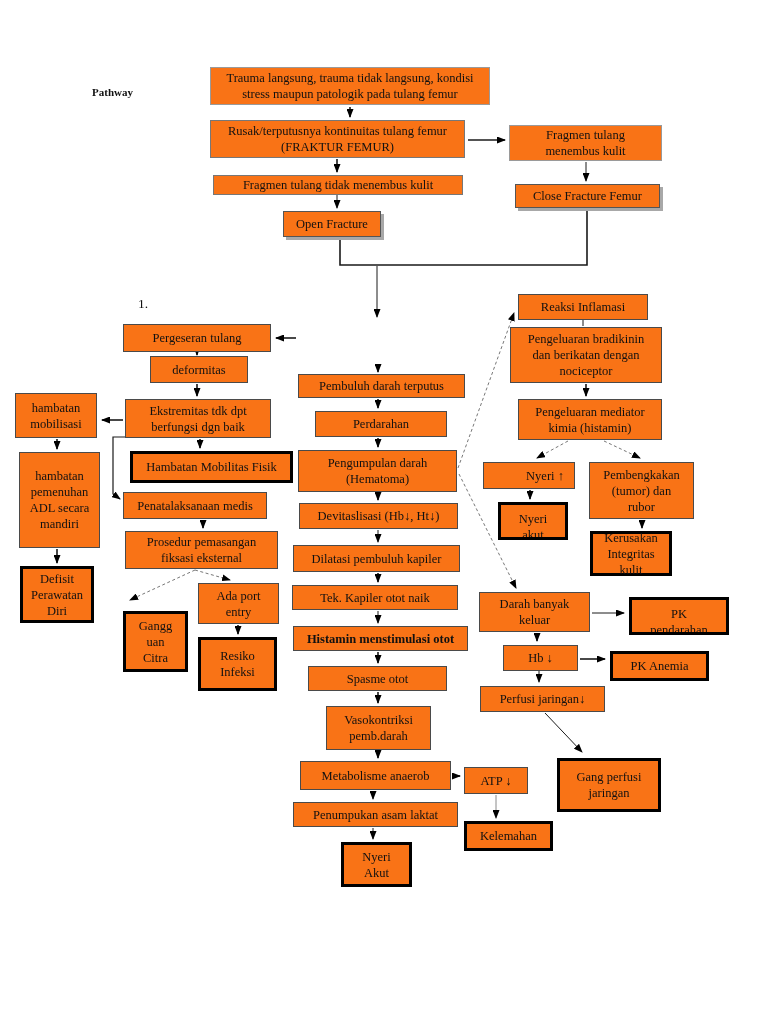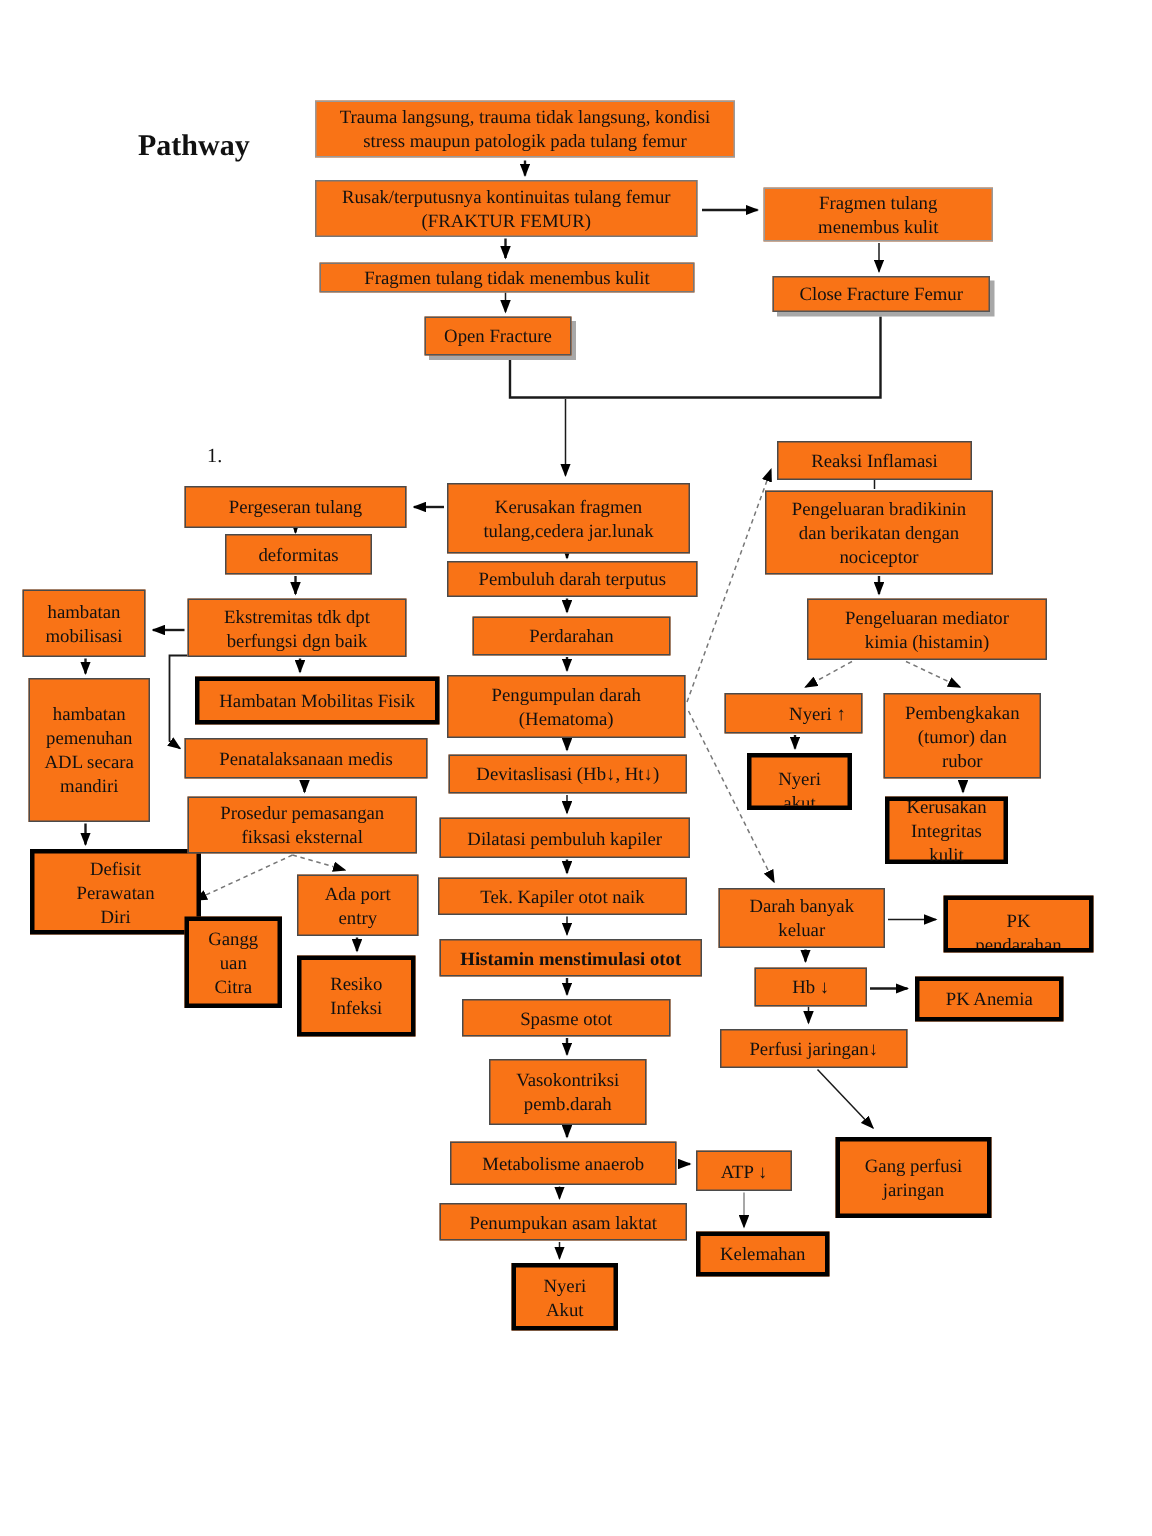--- a/index.html
+++ b/index.html
@@ -9,21 +9,21 @@
   .node{position:absolute;z-index:2;background:#f97316;border:1px solid #4a4a4a;
         display:flex;align-items:center;justify-content:center;text-align:center;
         white-space:pre-line;font-size:12.5px;line-height:1.28;padding:1px 3px;
         box-sizing:border-box;}
   .gray{border-color:#9a9a9a;}
   .mid{border-color:#777;}
   .thick{border:3.5px solid #000;}
   .shadow{border-color:#555;box-shadow:3px 3px 0 #a8a8a8;}
   .clip{overflow:hidden;align-items:flex-start;padding-top:6px;}
   .lbl{position:absolute;z-index:2;background:transparent;border:none;}
-  #pathway-title{left:92px;top:86px;font-weight:bold;font-size:20px;}
+  #pathway-title{left:92px;top:86px;font-weight:bold;font-size:11px;}
   #marker-one{left:138px;top:296px;font-size:13.5px;}
   .stack span{display:block;}
 </style>
 </head>
 <body>
 
 <div id="page">
 
   <svg id="wires" viewBox="0 0 768 1024" xmlns="http://www.w3.org/2000/svg">
     <defs>
@@ -93,37 +93,35 @@
     <span>Rusak/terputusnya kontinuitas tulang femur</span>
     <span>(FRAKTUR FEMUR)</span>
   </div>
 
   <div class="node gray" style="left:509px;top:125px;width:153px;height:36px;">Fragmen tulang
 menembus kulit</div>
   <div class="node mid" style="left:213px;top:175px;width:250px;height:20px;">Fragmen tulang tidak menembus kulit</div>
   <div class="node shadow" style="left:283px;top:211px;width:98px;height:26px;">Open Fracture</div>
   <div class="node shadow" style="left:515px;top:184px;width:145px;height:24px;">Close Fracture Femur</div>
 
-  <div class="node" style="left:298px;top:322px;width:162px;height:47px;">Kerusakan fragmen
-tulang,cedera jar.lunak</div>
   <div class="node" style="left:123px;top:324px;width:148px;height:28px;">Pergeseran tulang</div>
   <div class="node" style="left:150px;top:356px;width:98px;height:27px;">deformitas</div>
   <div class="node" style="left:125px;top:399px;width:146px;height:39px;">Ekstremitas tdk dpt
 berfungsi dgn baik</div>
   <div class="node" style="left:15px;top:393px;width:82px;height:45px;">hambatan
 mobilisasi</div>
   <div class="node" style="left:19px;top:452px;width:81px;height:96px;">hambatan
 pemenuhan
 ADL secara
 mandiri</div>
-  <div class="node thick" style="left:20px;top:566px;width:114px;height:57px;">Defisit
+  <div class="node thick" style="left:20px;top:566px;width:74px;height:57px;">Defisit
 Perawatan
 Diri</div>
   <div class="node thick" style="left:130px;top:451px;width:163px;height:32px;">Hambatan Mobilitas Fisik</div>
-  <div class="node" style="left:123px;top:492px;width:162px;height:27px;">Penatalaksanaan medis</div>
+  <div class="node" style="left:123px;top:492px;width:144px;height:27px;">Penatalaksanaan medis</div>
   <div class="node" style="left:125px;top:531px;width:153px;height:38px;">Prosedur pemasangan
 fiksasi eksternal</div>
   <div class="node" style="left:198px;top:583px;width:81px;height:41px;">Ada port
 entry</div>
   <div class="node thick" style="left:123px;top:611px;width:65px;height:61px;">Gangg
 uan
 Citra</div>
   <div class="node thick" style="left:198px;top:637px;width:79px;height:54px;">Resiko
 Infeksi</div>
 
@@ -142,21 +140,21 @@
   <div class="node" style="left:464px;top:767px;width:64px;height:27px;">ATP ↓</div>
   <div class="node" style="left:293px;top:802px;width:165px;height:25px;">Penumpukan asam laktat</div>
   <div class="node thick" style="left:341px;top:842px;width:71px;height:45px;">Nyeri
 Akut</div>
   <div class="node thick" style="left:464px;top:821px;width:89px;height:30px;">Kelemahan</div>
 
   <div class="node" style="left:518px;top:294px;width:130px;height:26px;">Reaksi Inflamasi</div>
   <div class="node" style="left:510px;top:327px;width:152px;height:56px;">Pengeluaran bradikinin
 dan berikatan dengan
 nociceptor</div>
-  <div class="node" style="left:538px;top:399px;width:160px;height:41px;">Pengeluaran mediator
+  <div class="node" style="left:518px;top:399px;width:144px;height:41px;">Pengeluaran mediator
 kimia (histamin)</div>
   <div class="node" style="left:483px;top:462px;width:92px;height:27px;padding-left:35px;">Nyeri ↑</div>
   <div class="node thick clip" style="left:498px;top:502px;width:70px;height:38px;">Nyeri
 akut</div>
   <div class="node" style="left:589px;top:462px;width:105px;height:57px;">Pembengkakan
 (tumor) dan
 rubor</div>
   <div class="node thick" style="left:590px;top:531px;width:82px;height:45px;">Kerusakan
 Integritas kulit</div>
   <div class="node" style="left:479px;top:592px;width:111px;height:40px;">Darah banyak

